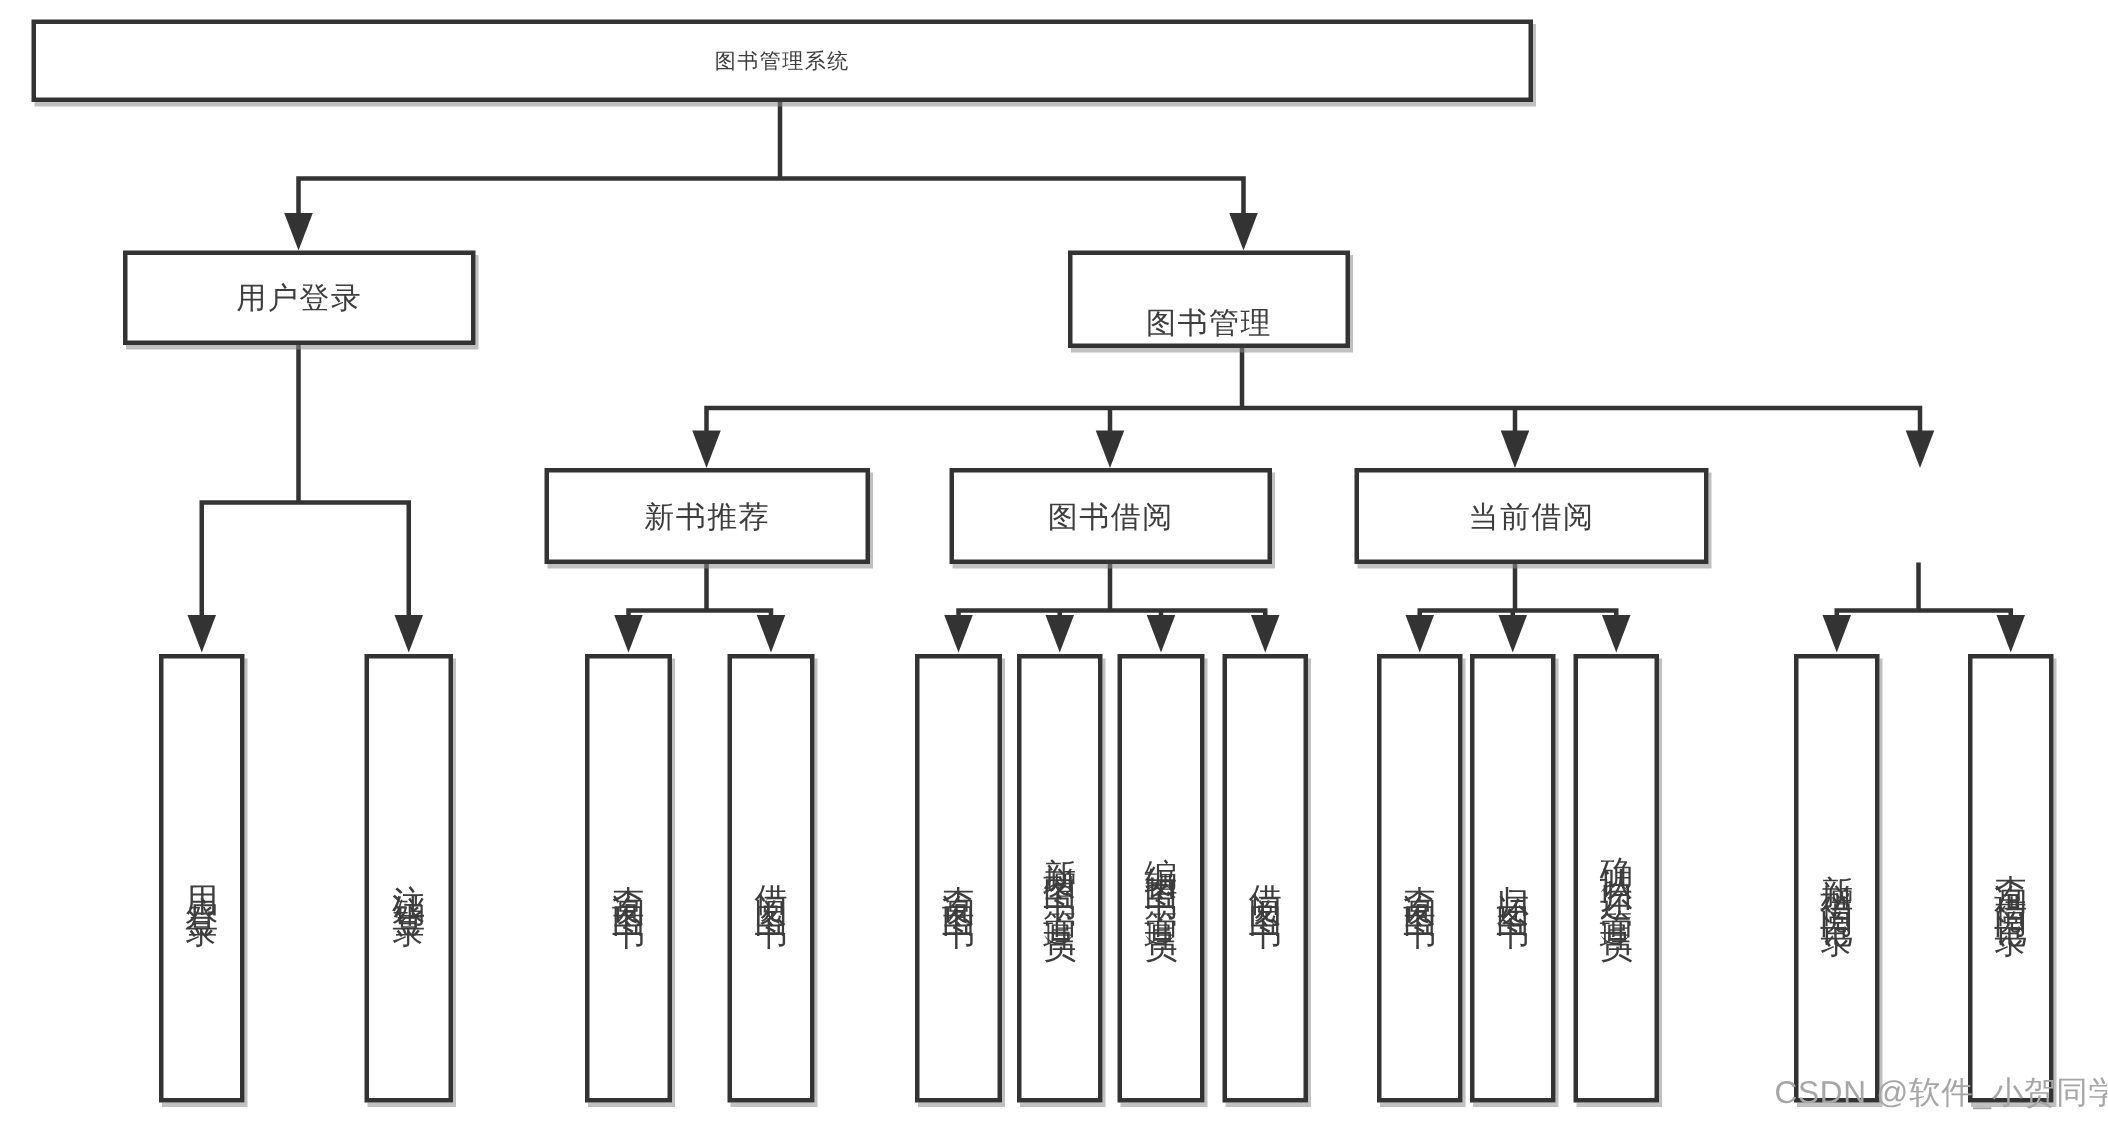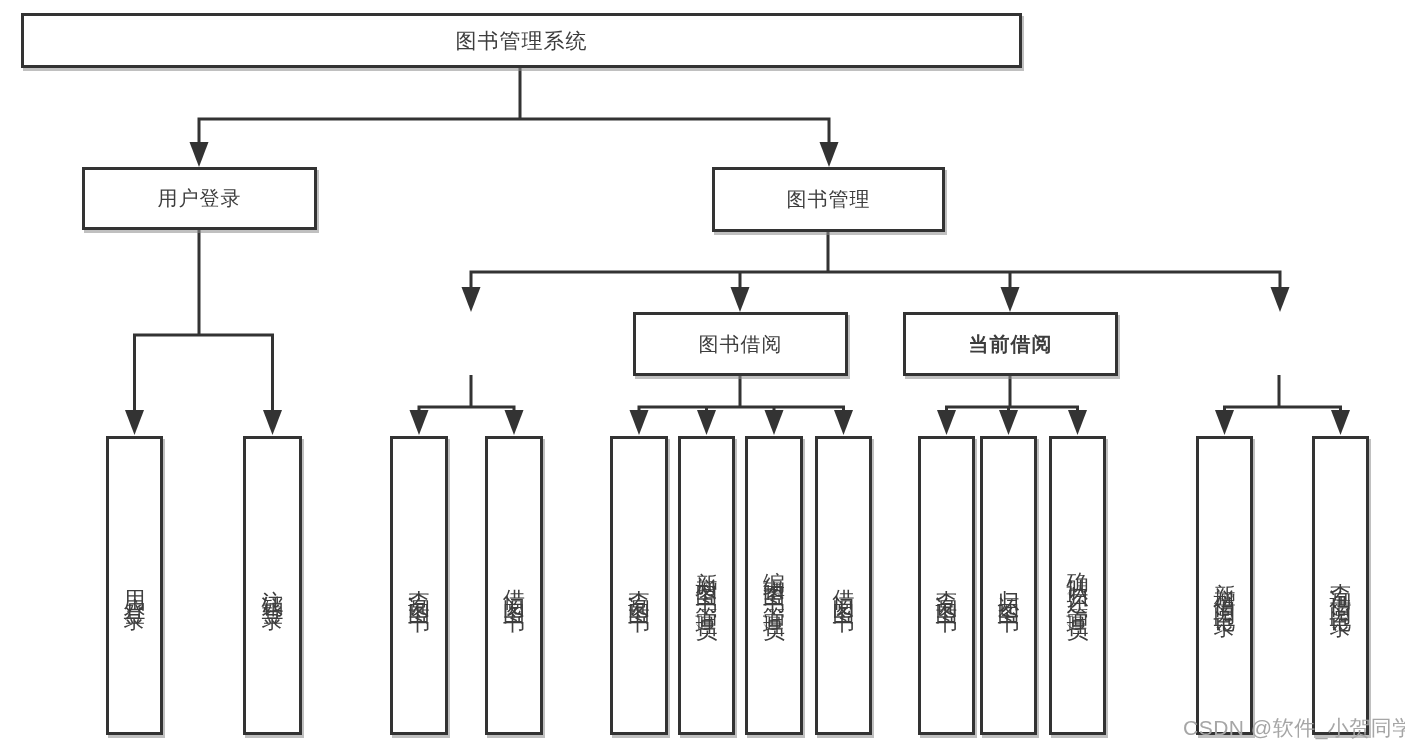--- a/index.html
+++ b/index.html
@@ -25,21 +25,21 @@
     display: flex;
     align-items: center;
     justify-content: center;
     color: #3d3d3d;
   }
   .hbox span {
     font-size: 20px;
     letter-spacing: 1px;
     white-space: nowrap;
   }
-  .root-box span { font-size: 21px; }
+  .root-box span { font-size: 14px; }
   .vbox span {
     writing-mode: vertical-rl;
     text-orientation: mixed;
     font-size: 22px;
     letter-spacing: 7px;
     line-height: 1;
     white-space: nowrap;
   }
   #watermark {
     position: absolute;
@@ -99,28 +99,31 @@
     </g>
   </svg>
 
   <div class="node hbox root-box" style="left:21px; top:13px; width:1001px; height:55px;">
     <span>图书管理系统</span>
   </div>
 
   <div class="node hbox" style="left:82px; top:167px; width:235px; height:63px;">
     <span>用户登录</span>
   </div>
-  <div class="node hbox" style="left:712px; top:167px; width:233px; height:65px;">
+  <div class="node hbox" style="left:712px; top:167px; width:188px; height:65px;align-items:flex-end;">
     <span>图书管理</span>
   </div>
 
+  <div class="node hbox" style="left:363px; top:312px; width:217px; height:64px;">
+    <span>新书推荐</span>
+  </div>
   <div class="node hbox" style="left:633px; top:312px; width:215px; height:64px;">
     <span>图书借阅</span>
   </div>
-  <div class="node hbox" style="left:903px; top:312px; width:215px; height:64px;font-weight:bold;">
+  <div class="node hbox" style="left:903px; top:312px; width:236px; height:64px;">
     <span>当前借阅</span>
   </div>
 
   <div class="node vbox" style="left:106px; top:436px; width:57px; height:299px;">
     <span>用户登录</span>
   </div>
   <div class="node vbox" style="left:243px; top:436px; width:59px; height:299px;">
     <span>注销登录</span>
   </div>
 

